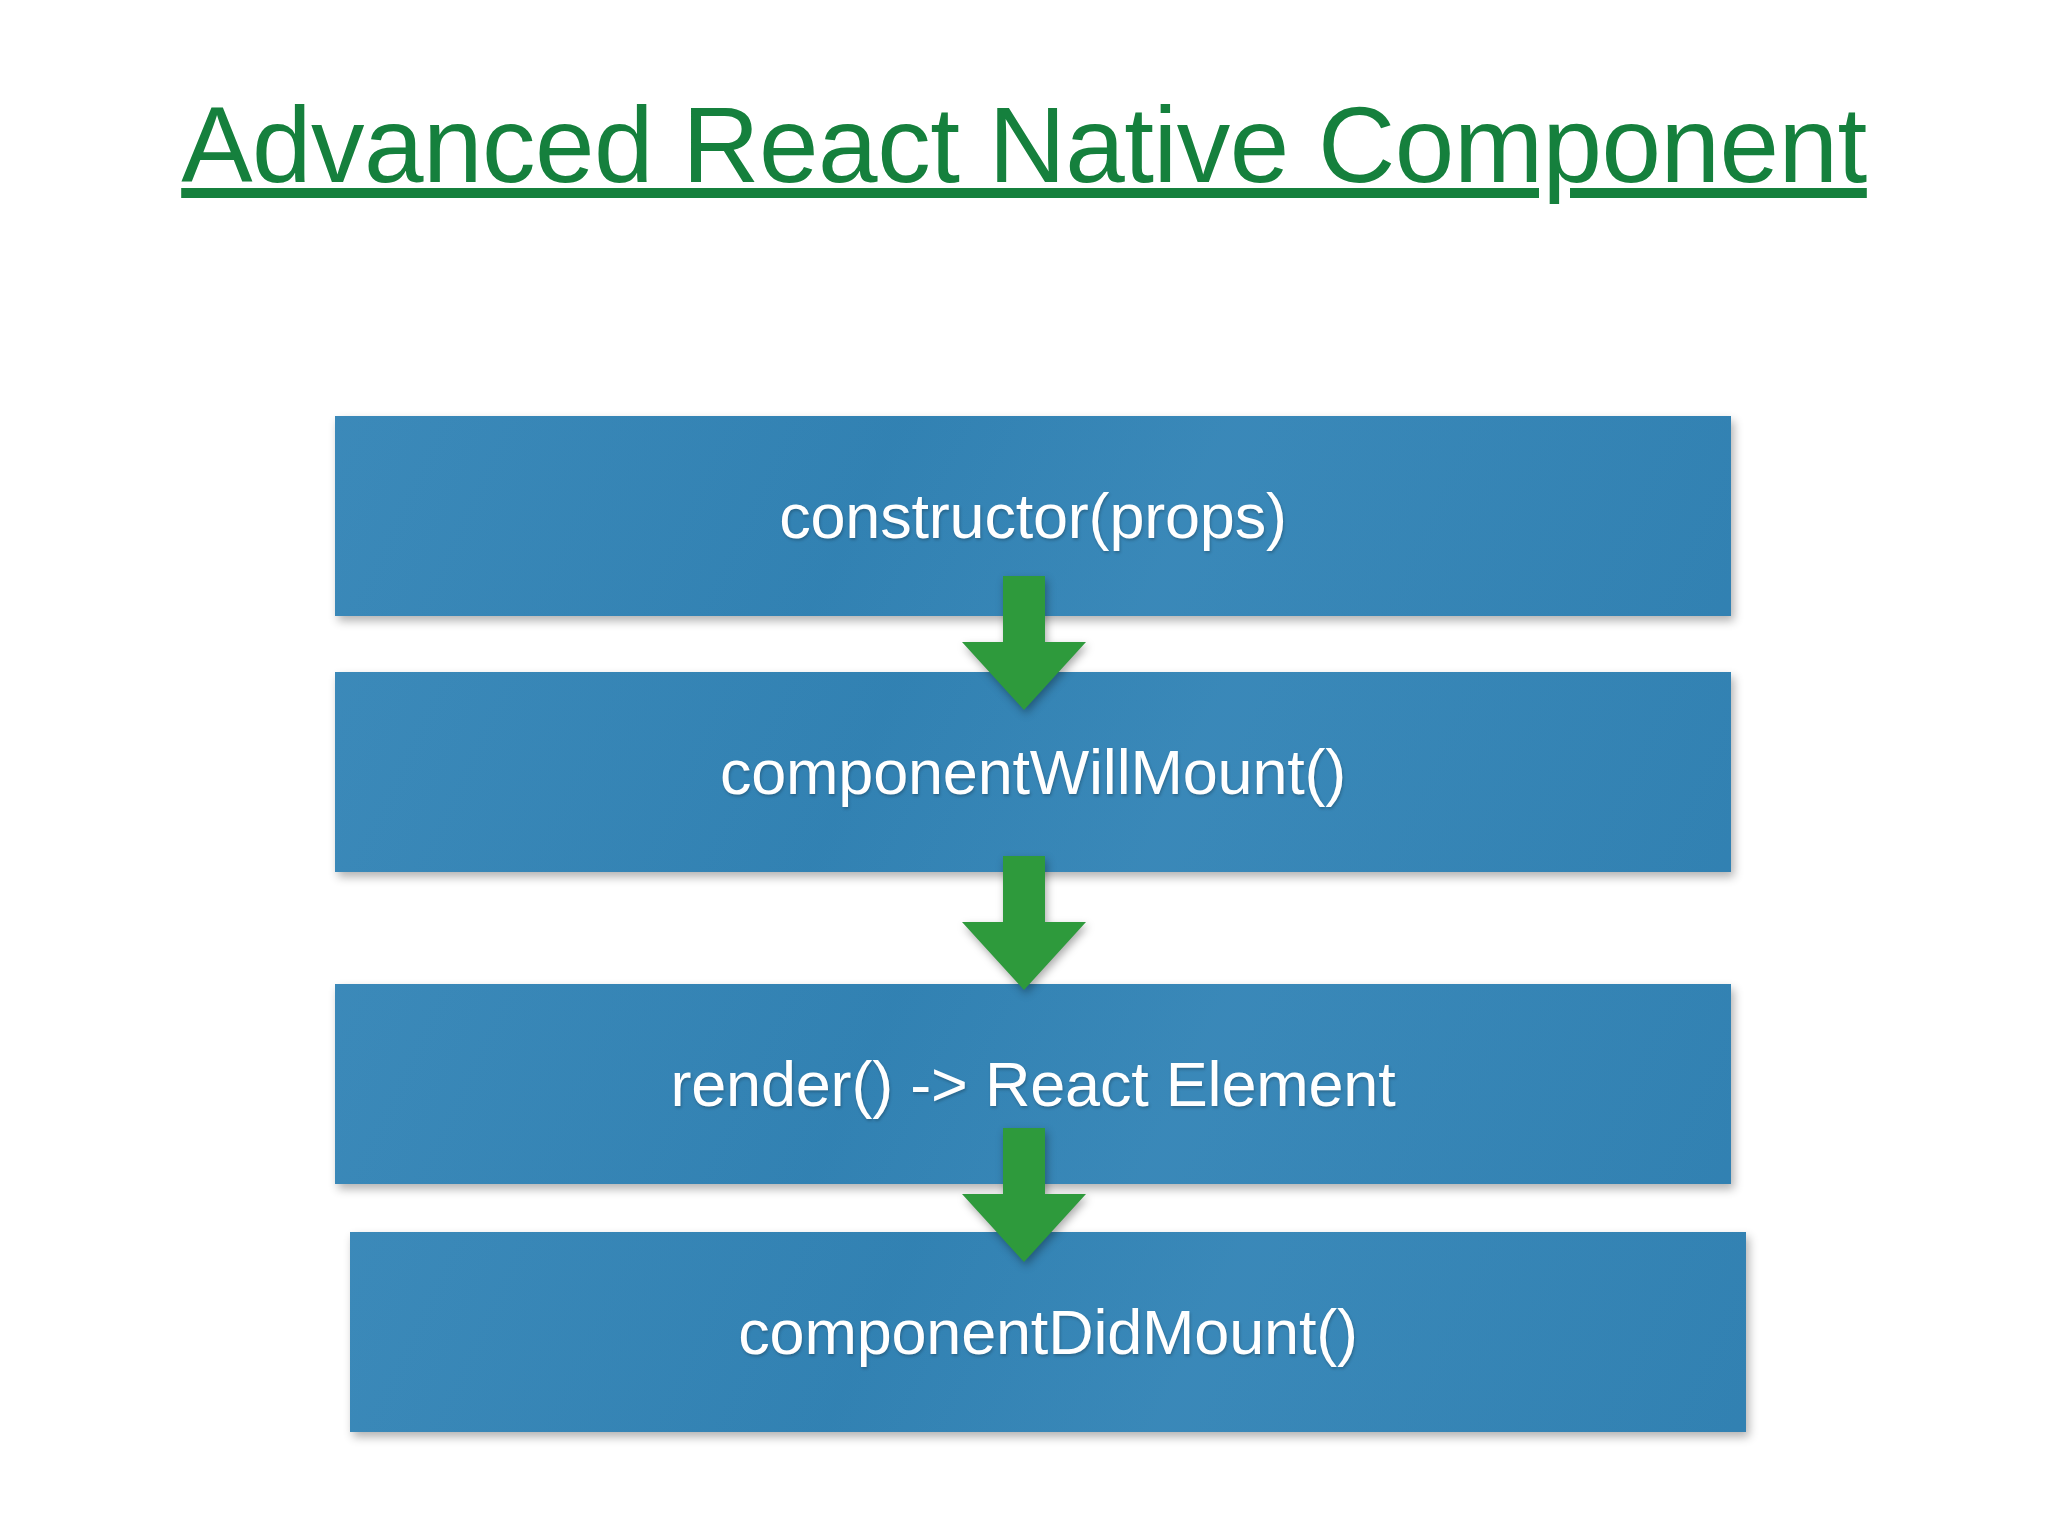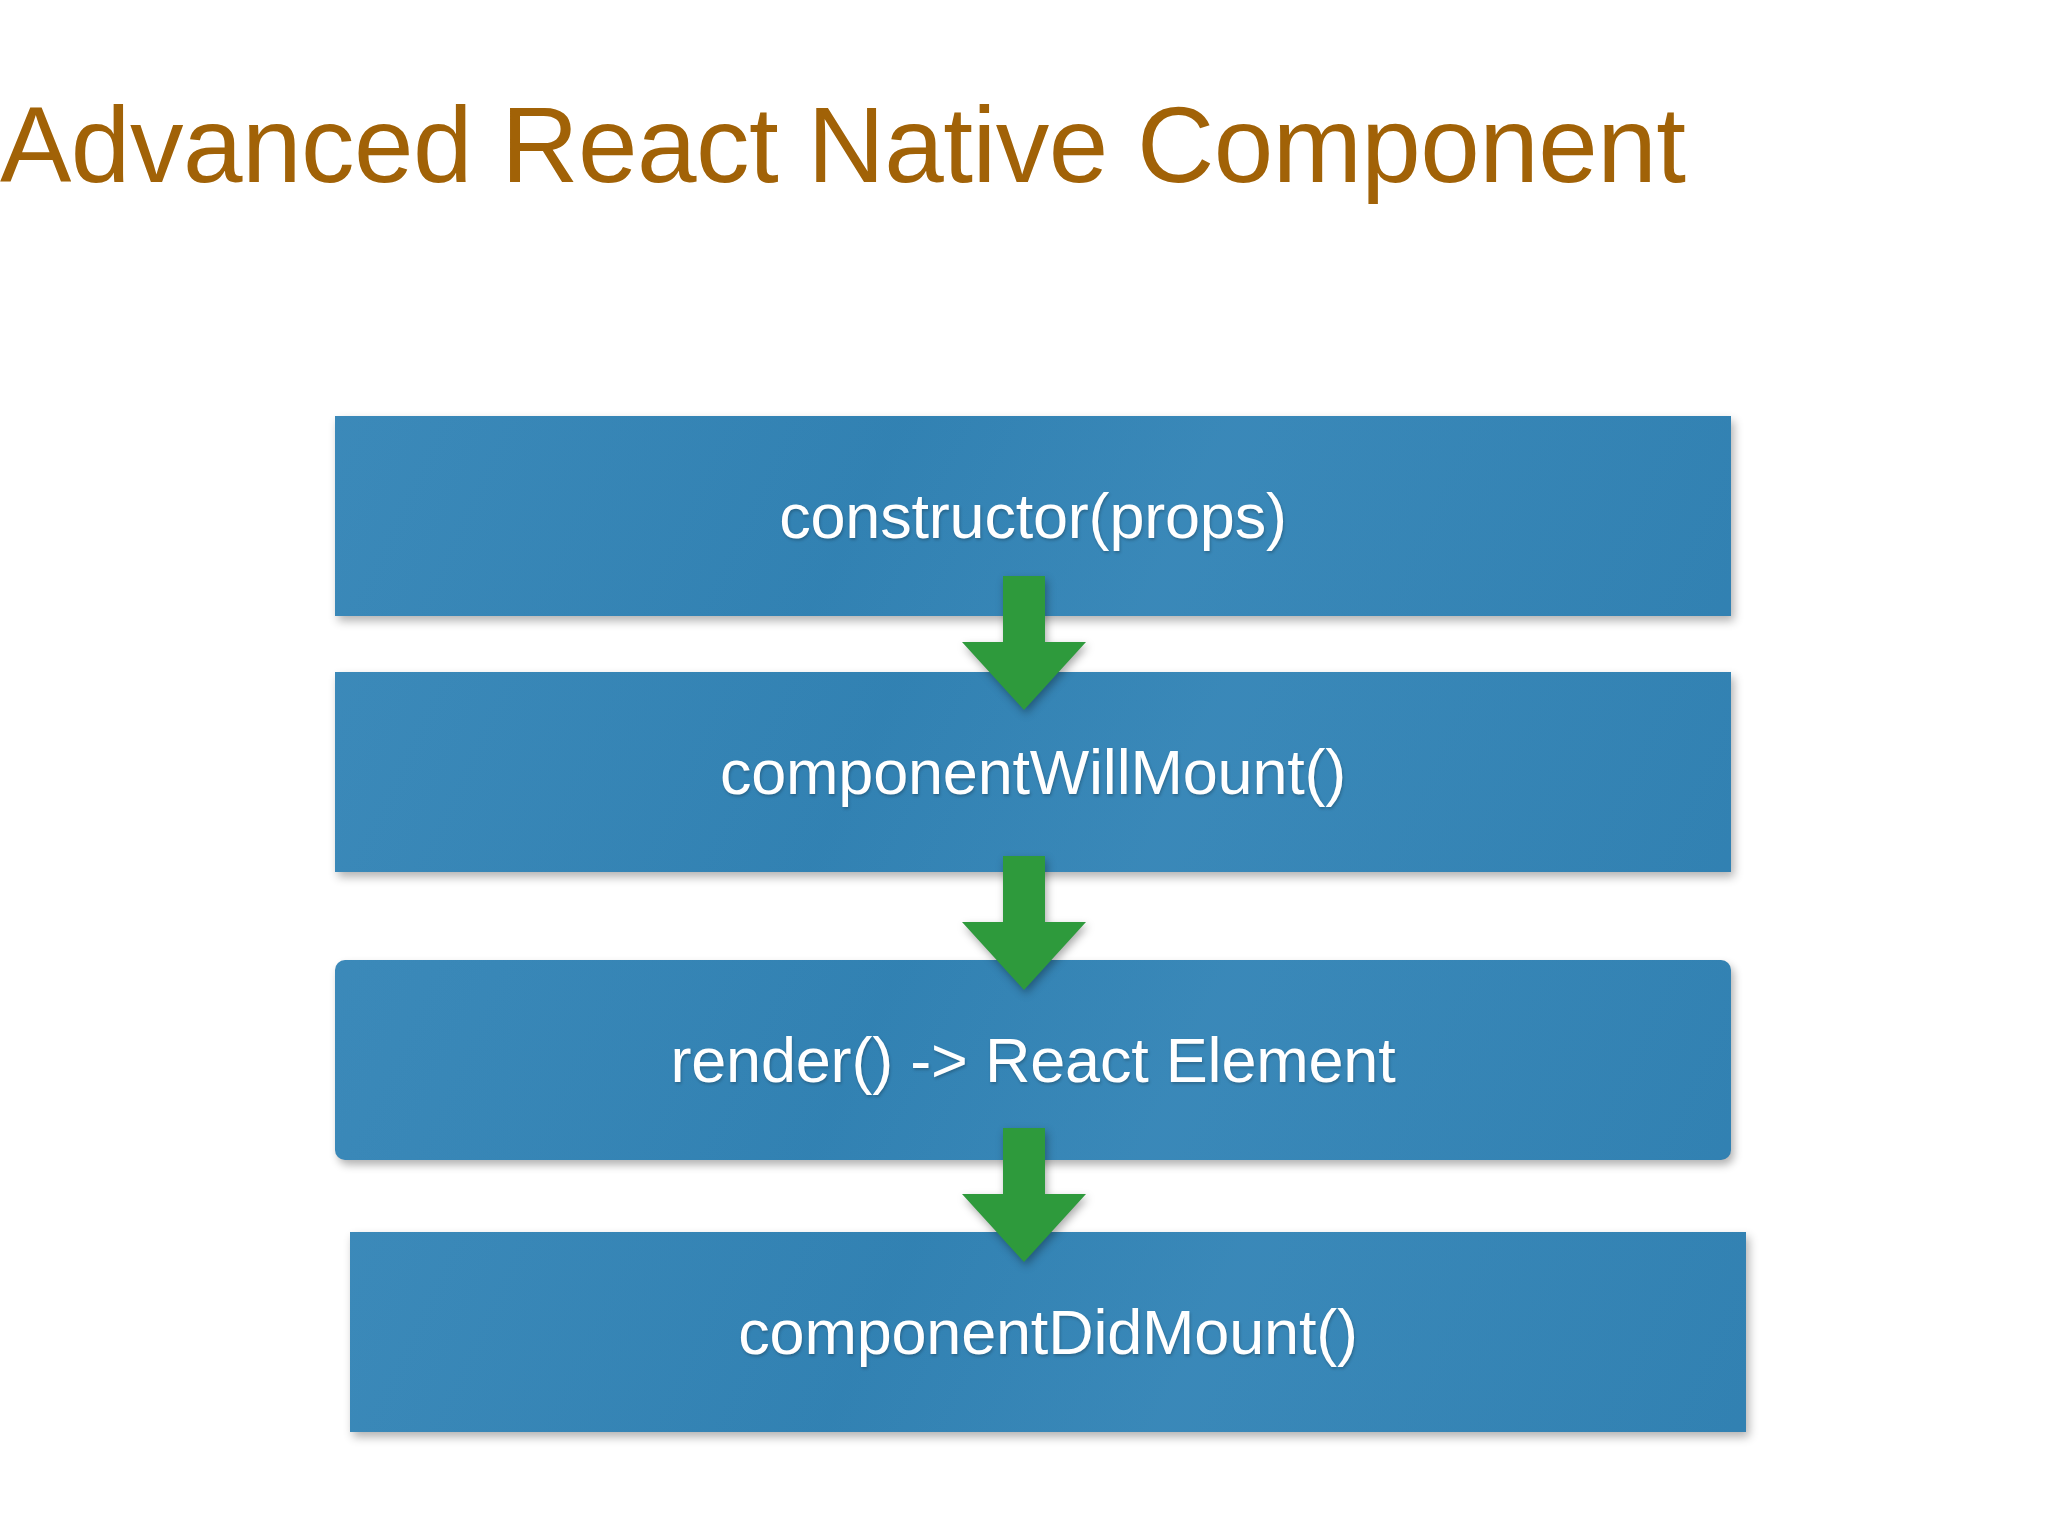--- a/index.html
+++ b/index.html
@@ -21,27 +21,28 @@
     height: 1536px;
     background: #ffffff;
   }
 
   
   #slide-title {
     position: absolute;
     left: 0;
     top: 92px;
     width: 2048px;
-    text-align: left;
-    color: #a16207;
+    text-align: center;
+    color: #15803d;
     font-family: "Liberation Sans", sans-serif;
     font-weight: 400;
     font-size: 107px;
     line-height: 1.0;
     letter-spacing: -0.5px;
+    text-decoration: underline;
   }
   #slide-title .title-line {
     display: block;
   }
   #slide-title .title-line + .title-line {
     margin-top: 30px;
   }
 
   
   #flow {
@@ -74,21 +75,21 @@
     font-size: 63px;
     line-height: 1.05;
     letter-spacing: -0.2px;
     text-align: center;
     white-space: nowrap;
     text-shadow: 1px 2px 3px rgba(0,0,0,0.22);
   }
 
   #box-0 { top: 8px; }
   #box-1 { top: 264px; }
-  #box-2 { top: 552px; border-radius: 10px; }
+  #box-2 { top: 576px; }
   #box-3 { top: 824px; margin-left: 15px; }
 
   
   .flow-arrow {
     position: absolute;
     width: 132px;
     height: 134px;
     left: 623px;
     filter: drop-shadow(2px 4px 4px rgba(0,0,0,0.33));
   }

